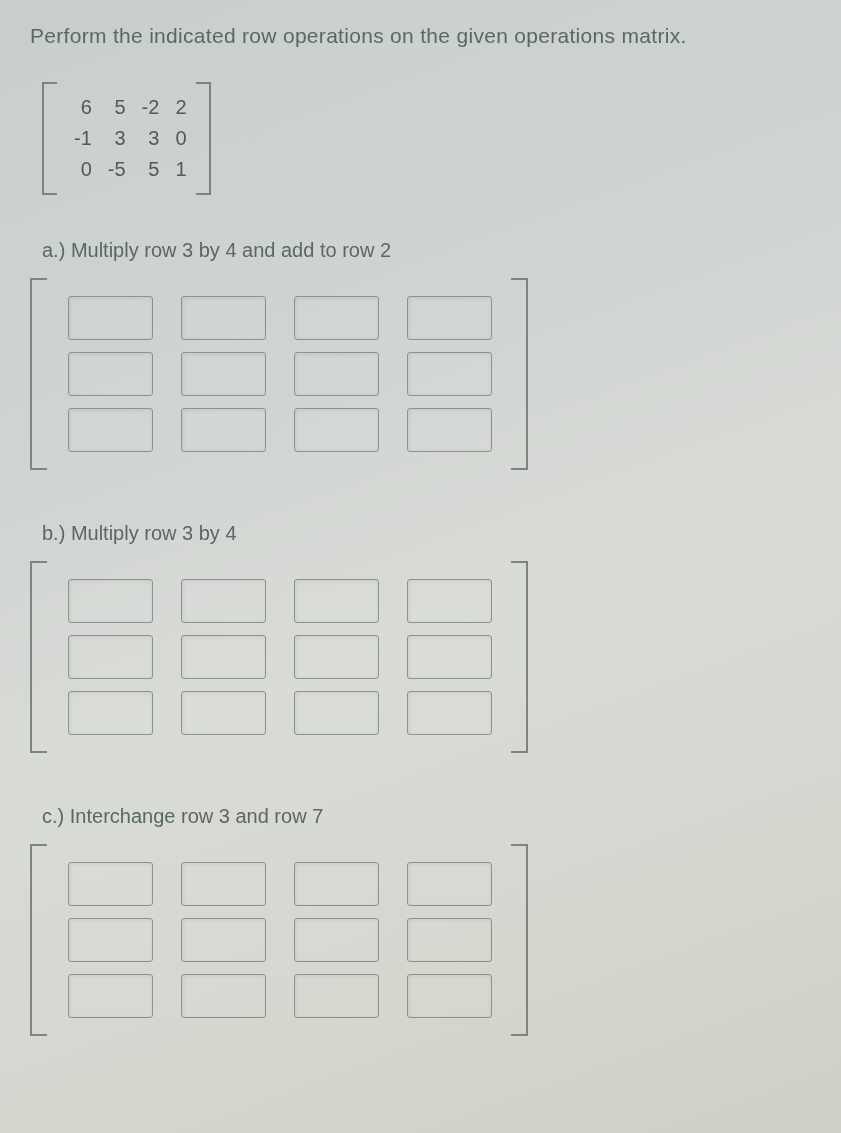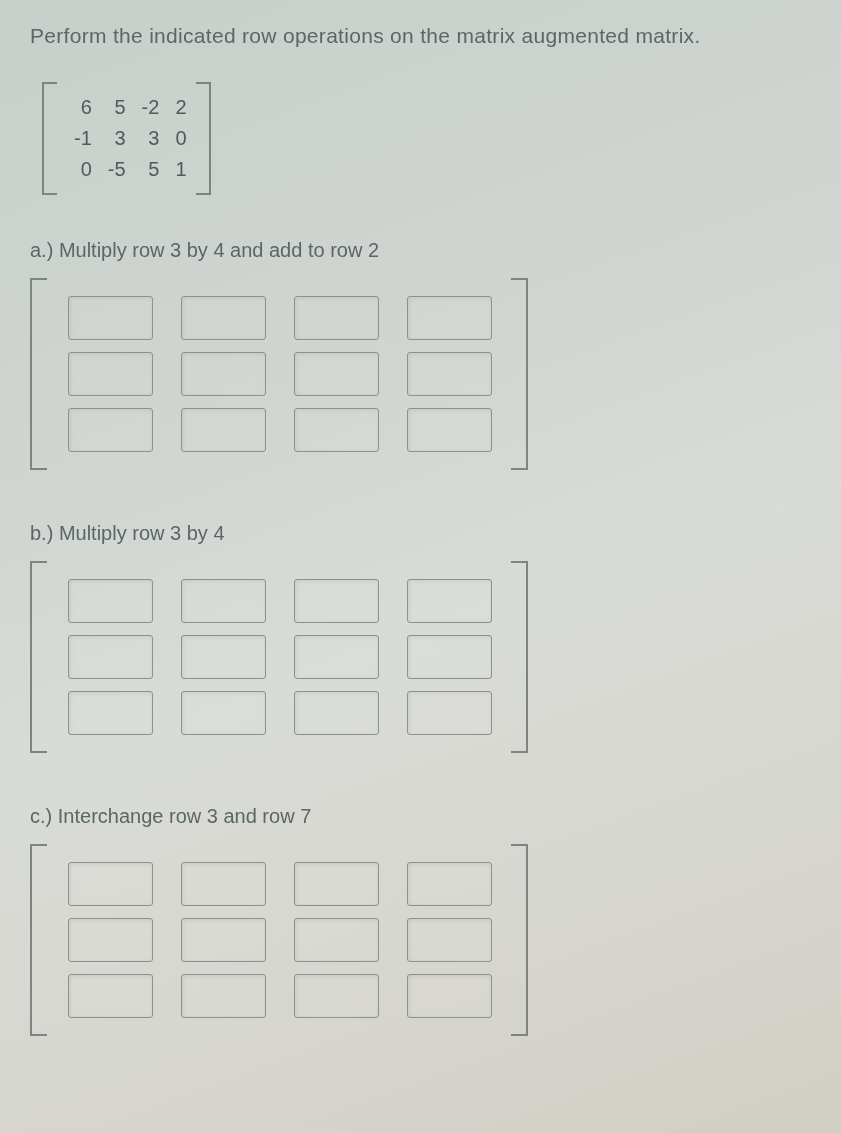--- a/index.html
+++ b/index.html
@@ -42,21 +42,21 @@
   .given-matrix table { border-collapse: collapse; }
   .given-matrix td {
     text-align: right;
     padding: 1px 8px;
     min-width: 22px;
     font-family: inherit;
   }
   .part-label {
     font-size: 20px;
     color: #5b6763;
-    margin: 0 0 16px 0;
+    margin: 0 0 16px 12px;
   }
   .answer-matrix {
     position: relative;
     display: inline-block;
     padding: 12px 22px 12px 24px;
     margin-bottom: 48px;
   }
   .answer-matrix::before,
   .answer-matrix::after {
     content: "";
@@ -80,21 +80,21 @@
     font-size: 18px;
     padding: 0 8px;
     color: #333;
   }
 </style>
 </head>
 <body>
 
 
 
-<div class="instruction">Perform the indicated row operations on the matrix augmented matrix.</div>
+<div class="instruction">Perform the indicated row operations on the given operations matrix.</div>
 
 <div class="given-matrix">
   <table>
     <tbody>
         <tr>
       <td>6</td>
       <td>5</td>
       <td>-2</td>
       <td>2</td>
     </tr>

